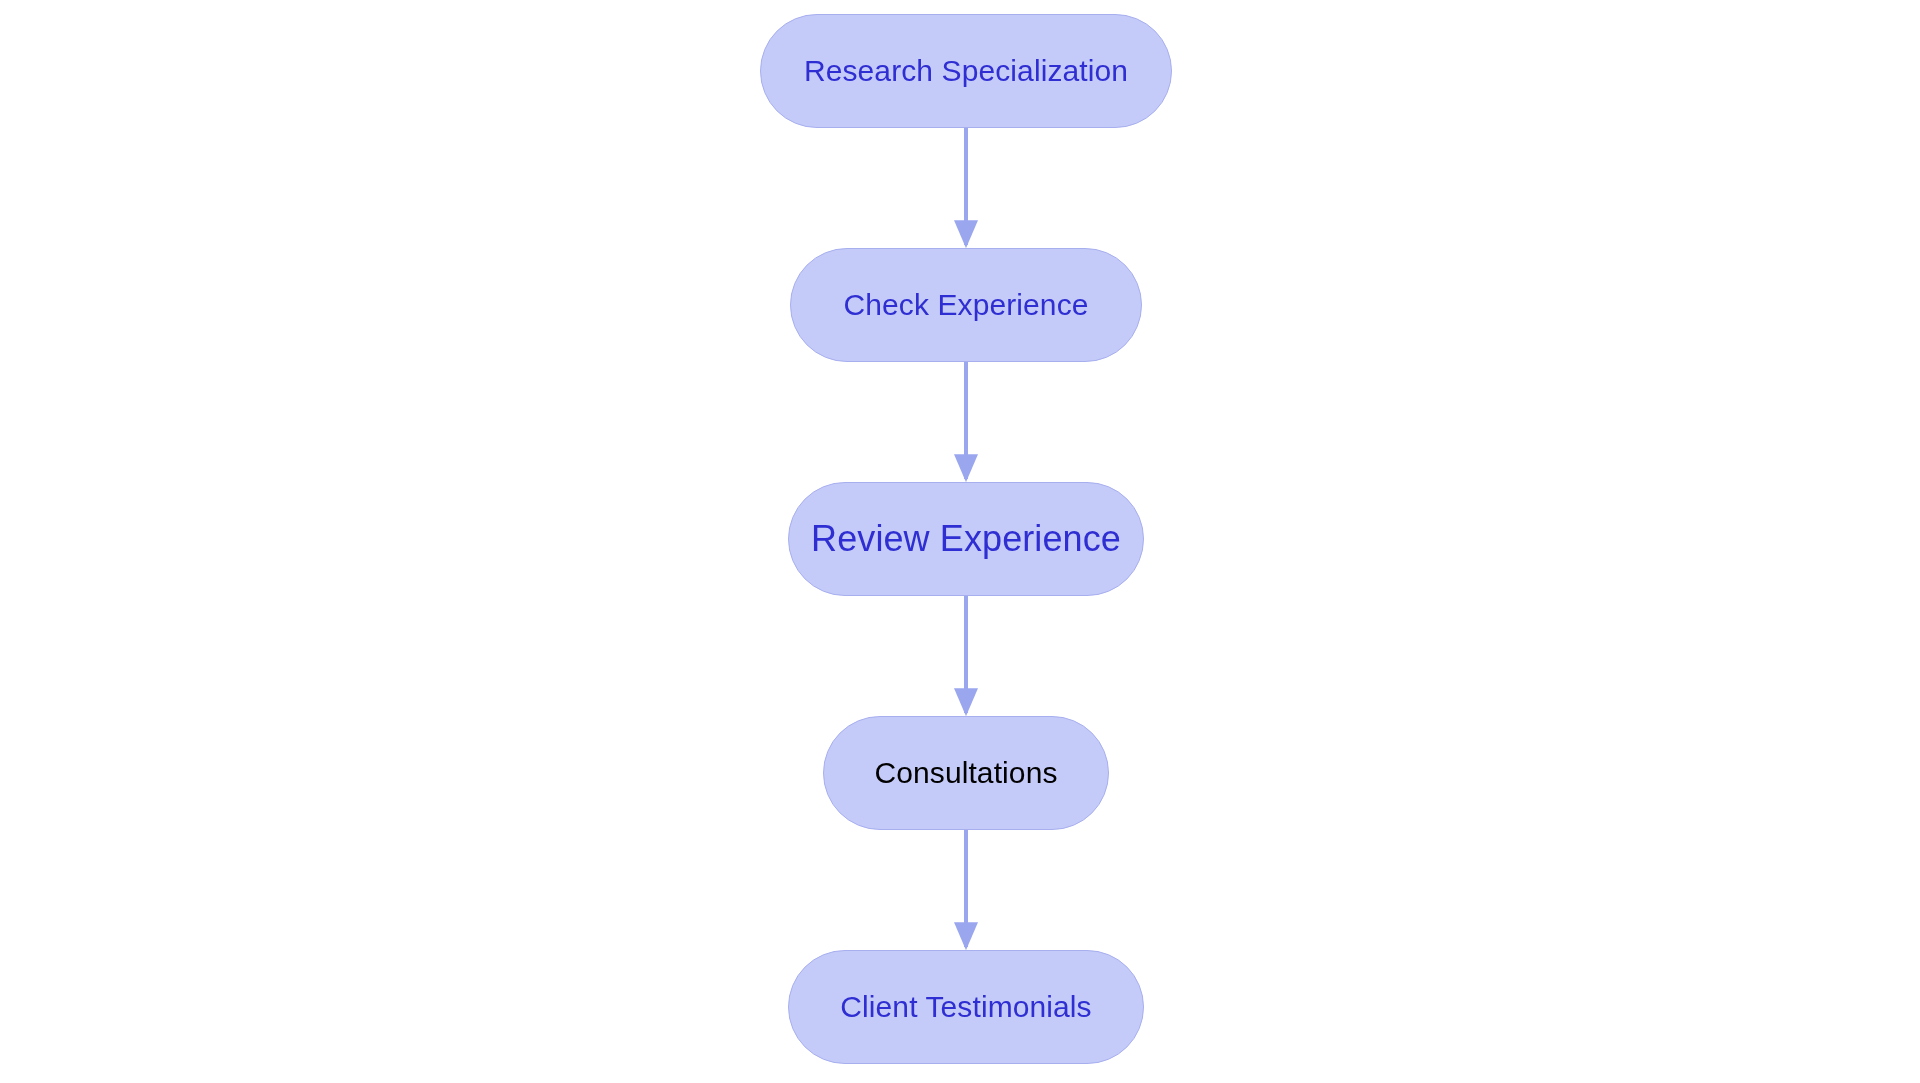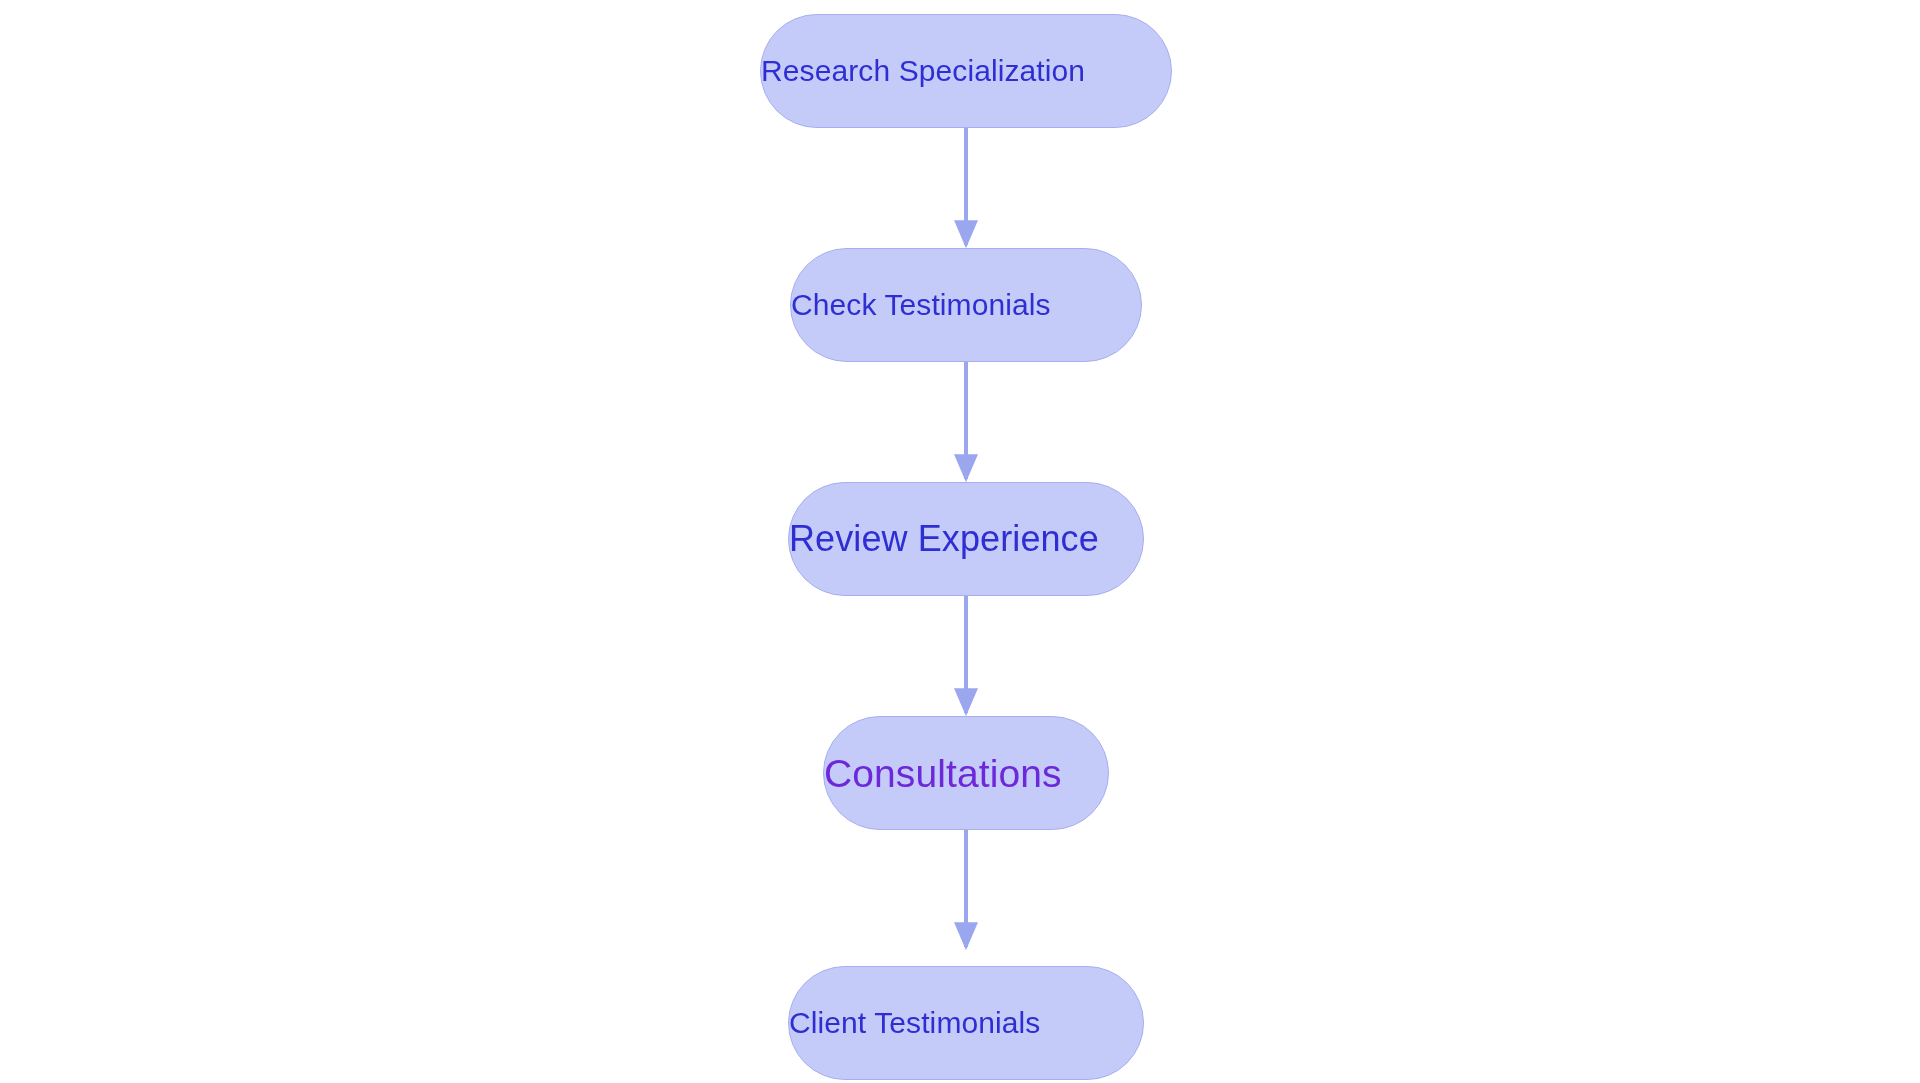--- a/index.html
+++ b/index.html
@@ -24,20 +24,21 @@
     top: 0;
     left: 0;
     width: 1920px;
     height: 1083px;
   }
   .node-shape {
     position: absolute;
     box-sizing: border-box;
     display: flex;
     align-items: center;
+    justify-content: center;
     background: #c5cbf9;
     border: 1.6px solid #a7afef;
     border-radius: 999px;
   }
   .node-label {
     color: #2e2ed2;
     font-family: "Liberation Sans", sans-serif;
     font-size: 30px;
     font-weight: 400;
     line-height: 1;
@@ -71,28 +72,28 @@
     <g>
       <line x1="966" y1="830" x2="966" y2="947" stroke="#9aa7ef" stroke-width="4" marker-end="url(#arrowhead)"></line>
     </g>
   </svg>
 
   <div class="node-shape" style="left: 760px; top: 14px; width: 412px; height: 114px; background: rgb(197, 203, 249); border-color: rgb(167, 175, 239);">
     <span class="node-label" style="color: rgb(46, 46, 210); font-size: 30px;">Research Specialization</span>
   </div>
 
   <div class="node-shape" style="left: 790px; top: 248px; width: 352px; height: 114px; background: rgb(197, 203, 249); border-color: rgb(167, 175, 239);">
-    <span class="node-label" style="color: rgb(46, 46, 210); font-size: 30px;">Check Testimonials</span>
+    <span class="node-label" style="color: rgb(46, 46, 210); font-size: 30px;">Check Experience</span>
   </div>
 
   <div class="node-shape" style="left: 788px; top: 482px; width: 356px; height: 114px; background: rgb(197, 203, 249); border-color: rgb(167, 175, 239);">
     <span class="node-label" style="color: rgb(46, 46, 210); font-size: 36px;">Review Experience</span>
   </div>
 
   <div class="node-shape" style="left: 823px; top: 716px; width: 286px; height: 114px; background: rgb(197, 203, 249); border-color: rgb(167, 175, 239);">
-    <span class="node-label" style="color: #6d28d9; font-size: 39px;">Consultations</span>
+    <span class="node-label" style="color: #000000; font-size: 30px;">Consultations</span>
   </div>
 
-  <div class="node-shape" style="left: 788px; top: 950px; width: 356px; height: 114px; background: rgb(197, 203, 249); border-color: rgb(167, 175, 239); margin-top: 16px;">
+  <div class="node-shape" style="left: 788px; top: 950px; width: 356px; height: 114px; background: rgb(197, 203, 249); border-color: rgb(167, 175, 239);">
     <span class="node-label" style="color: rgb(46, 46, 210); font-size: 30px;">Client Testimonials</span>
   </div>
 
 </div>
 
 </body></html>

